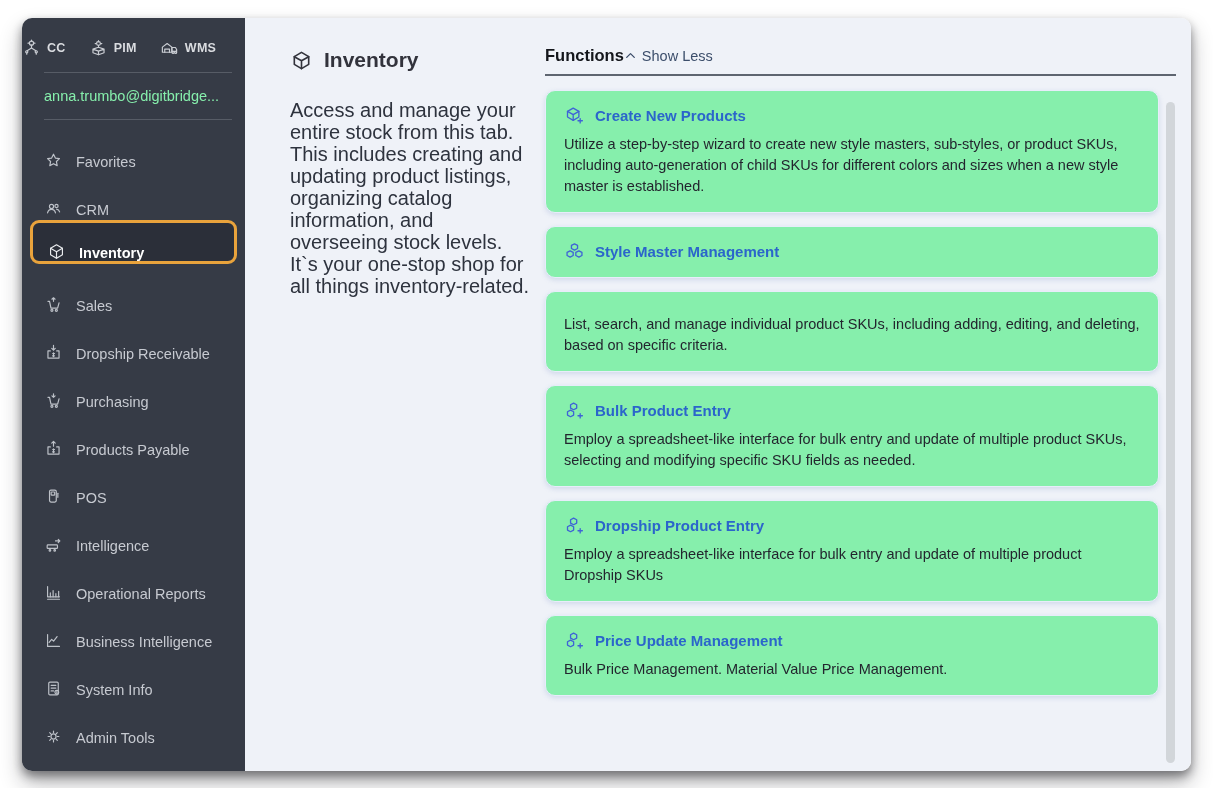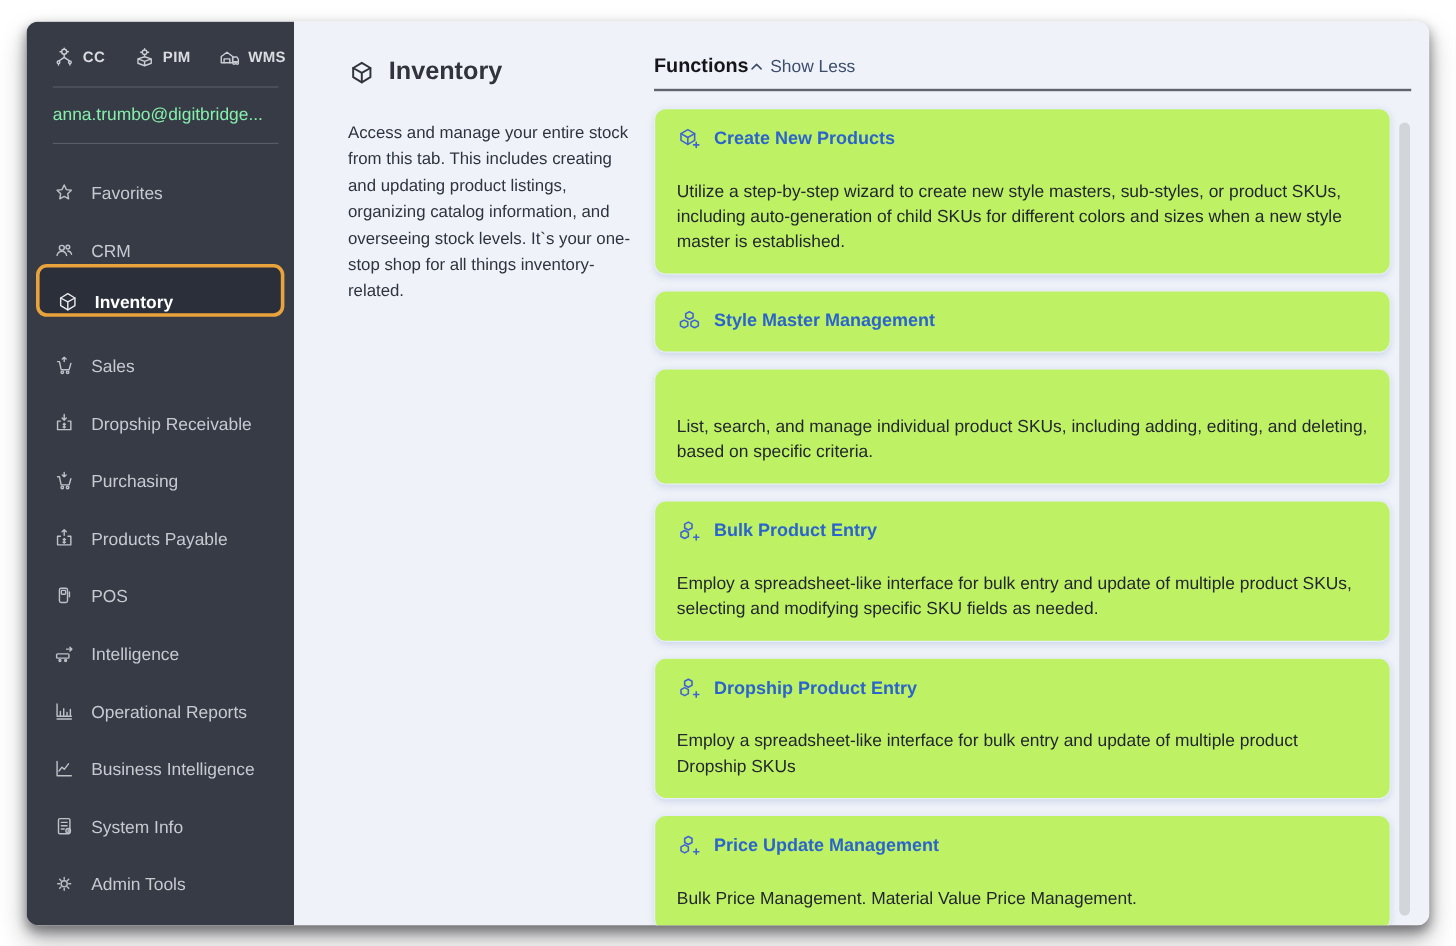--- a/index.html
+++ b/index.html
@@ -6,21 +6,21 @@
   html,body { width:1213px; height:788px; background:#ffffff; overflow:hidden;
     font-family:"Liberation Sans", sans-serif; }
 
   .window { position:absolute; left:22px; top:18px; width:1169px; height:753px;
     border-radius:10px; overflow:hidden; display:flex;
     box-shadow:0 5px 10px rgba(20,20,25,.45), 0 12px 22px rgba(20,20,25,.30); }
 
   
   .sidebar { width:223px; flex-shrink:0; background:#363B46; padding-top:20px;
     color:#C7CAD1; }
-  .apps-row { display:flex; align-items:center; gap:23px; padding-left:22px; }
+  .apps-row { display:flex; align-items:center; gap:23px; }
   .app-item { display:flex; align-items:center; gap:6px; font-size:12.5px;
     font-weight:700; color:#DADCE0; letter-spacing:.3px; cursor:pointer; }
   .app-item svg { width:19px; height:19px; stroke:#C9CCD2; }
   .side-divider { border:none; border-top:1px solid #575C66; margin:15px 13px 0 22px; }
   .email { padding:15px 8px 15px 22px; font-size:14.5px; color:#86efac;
     white-space:nowrap; overflow:hidden; }
   .nav { margin-top:2px; }
   .nav-item { height:48px; display:flex; align-items:flex-end; gap:13px;
     padding-left:22px; font-size:14.5px; color:#C7CAD1; cursor:pointer; }
   .nav-item svg { width:19px; height:19px; stroke:#BDC1C8; flex-shrink:0; }
@@ -29,39 +29,39 @@
     color:#FFFFFF; font-weight:700; }
   .nav-item.active svg { stroke:#E8EAED; }
 
   
   .content { flex:1; background:#EFF2F8; display:flex; }
 
   .overview { width:300px; flex-shrink:0; padding:30px 14px 0 45px; }
   .ov-title-row { display:flex; align-items:center; gap:11px; }
   .ov-title-row svg { width:23px; height:23px; stroke:#32333C; }
   .ov-title { font-size:21px; font-weight:700; color:#32333C; }
-  .ov-desc { margin-top:27px; width:240px; font-size:14px; line-height:22px;
+  .ov-desc { margin-top:27px; width:240px; font-size:20px; line-height:22px;
     color:#2E333E; }
 
   .functions { flex:1; position:relative; padding:28px 32px 0 0; }
   .fn-header { display:flex; justify-content:flex-start; align-items:center;
     margin-right:-17px; padding-bottom:9px; border-bottom:2px solid #5E6570; }
   .fn-title { font-size:16.5px; font-weight:700; color:#14161B; }
   .show-less { display:flex; align-items:center; gap:5px; font-size:14.5px;
     color:#3C4E6B; cursor:pointer; }
   .show-less svg { width:13px; height:13px; stroke:#3C4E6B; }
 
   .card-list { margin-top:14px; }
-  .card { position:relative; background:#bef264; border:1px solid #E7EDFA;
+  .card { position:relative; background:#86efac; border:1px solid #E7EDFA;
     border-radius:10px; padding:14px 18px 15px; margin-bottom:13px;
     box-shadow:0 2px 5px rgba(140,160,205,.30); cursor:pointer; }
   .card-title-row { display:flex; align-items:center; gap:10px; }
   .card-title-row svg { width:21px; height:21px; stroke:#3F63D6; flex-shrink:0; }
   .card-title { font-size:15px; font-weight:700; color:#2B65CB; }
-  .card-desc { margin-top:24px; font-size:14.5px; line-height:21px; color:#23262E; }
+  .card-desc { margin-top:8px; font-size:14.5px; line-height:21px; color:#23262E; }
   .card-desc:empty { display:none; }
 
   .scrollbar { position:absolute; top:84px; bottom:8px; right:16px; width:9px;
     background:#D2D6DA; border-radius:5px; }
 
   svg { fill:none; stroke-width:1.5; stroke-linecap:round; stroke-linejoin:round; }
 </style>
 </head>
 <body>
 

